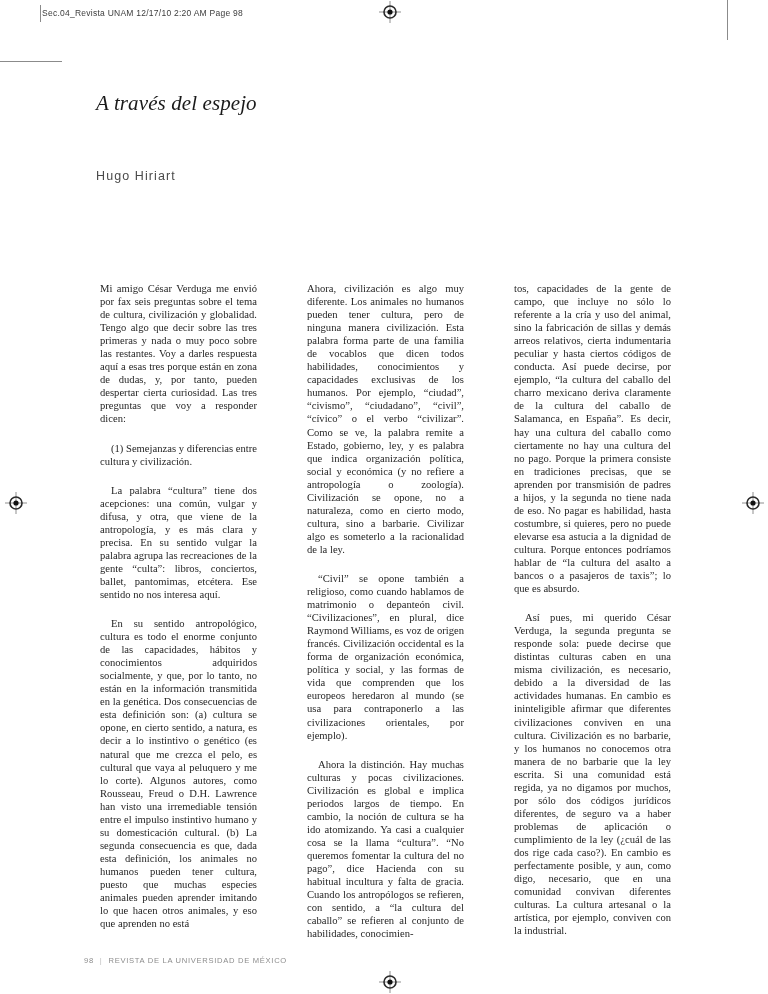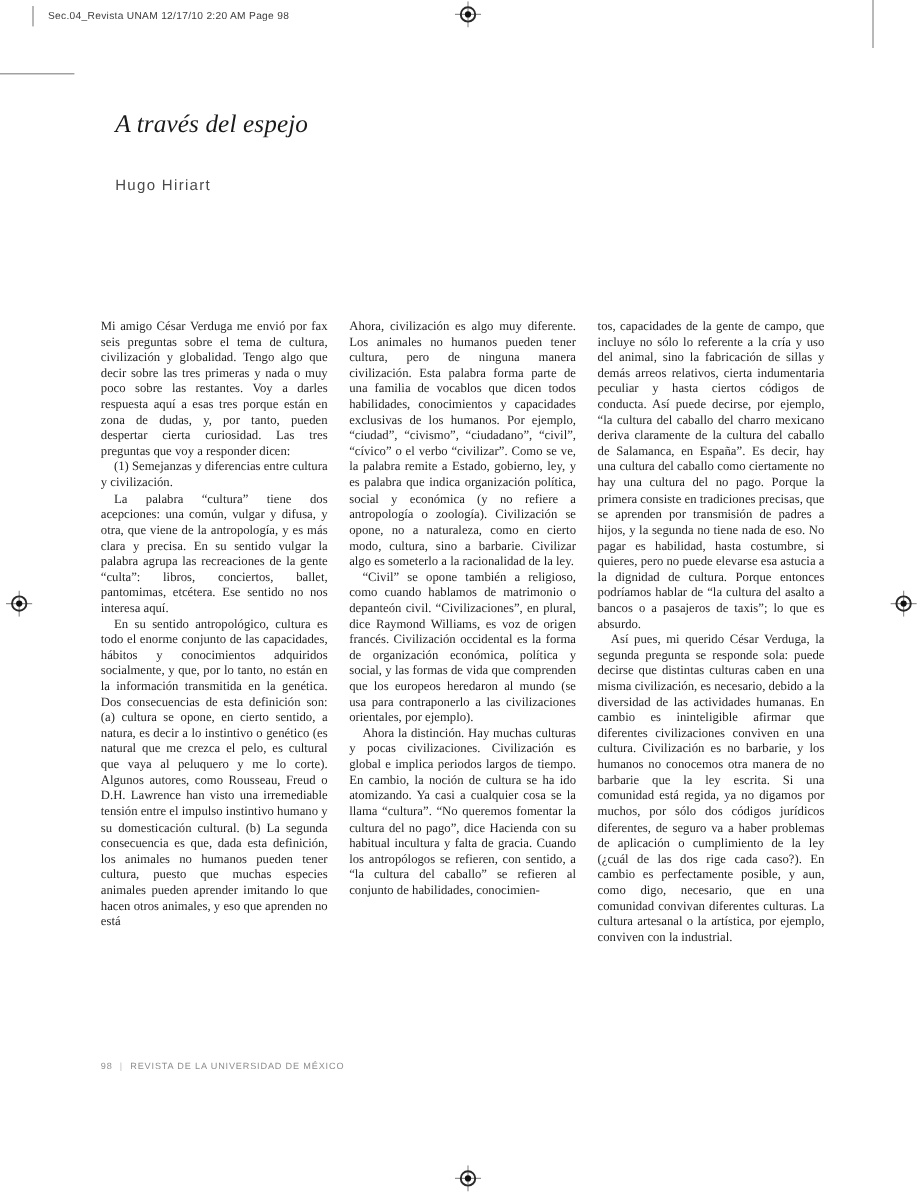--- a/index.html
+++ b/index.html
@@ -32,26 +32,26 @@
   .reg-mark {
     position: absolute;
     width: 22px;
     height: 22px;
   }
   .reg-mark svg { display: block; }
 
   
   .header-slug {
     position: absolute;
-    left: 27px;
+    left: 40px;
     top: 4px;
     height: 18px;
     display: flex;
     align-items: center;
-    gap: 12px;
+    gap: 1px;
   }
   .header-slug .slug-rule {
     width: 1px;
     height: 17px;
     background: #8a8a8a;
     flex: 0 0 auto;
   }
   .header-slug .slug-text {
     font-family: "Liberation Sans", sans-serif;
     font-size: 8.5px;
@@ -86,56 +86,56 @@
     color: #141414;
     margin: 0;
     letter-spacing: -0.2px;
   }
 
   .byline {
     font-family: "Liberation Sans", sans-serif;
     font-size: 12.5px;
     letter-spacing: 1.1px;
     color: #4a4a4a;
-    margin: 32px 0 0 0;
+    margin: 54px 0 0 0;
     font-weight: 400;
   }
 
   
   .columns {
     position: absolute;
     left: 84px;
     top: 266px;
     width: 604px;
     display: flex;
     gap: 18px;
   }
   .column {
     width: 189px;
     flex: 0 0 189px;
   }
   .column p {
-    margin: 0;
+    margin: 16px;
     font-family: "Liberation Serif", serif;
     font-size: 10.6px;
     line-height: 13.05px;
     text-align: justify;
     text-justify: inter-word;
     color: #1f1f1f;
     hyphens: none;
   }
   .column p + p {
     text-indent: 11px;
   }
 
   
   .folio {
     position: absolute;
     left: 84px;
-    top: 884px;
+    top: 956px;
     display: flex;
     align-items: center;
     gap: 6px;
     font-family: "Liberation Sans", sans-serif;
     font-size: 7.6px;
     letter-spacing: 0.7px;
     color: #8c8c8c;
   }
   .folio .folio-sep { color: #bdbdbd; }
 </style>

